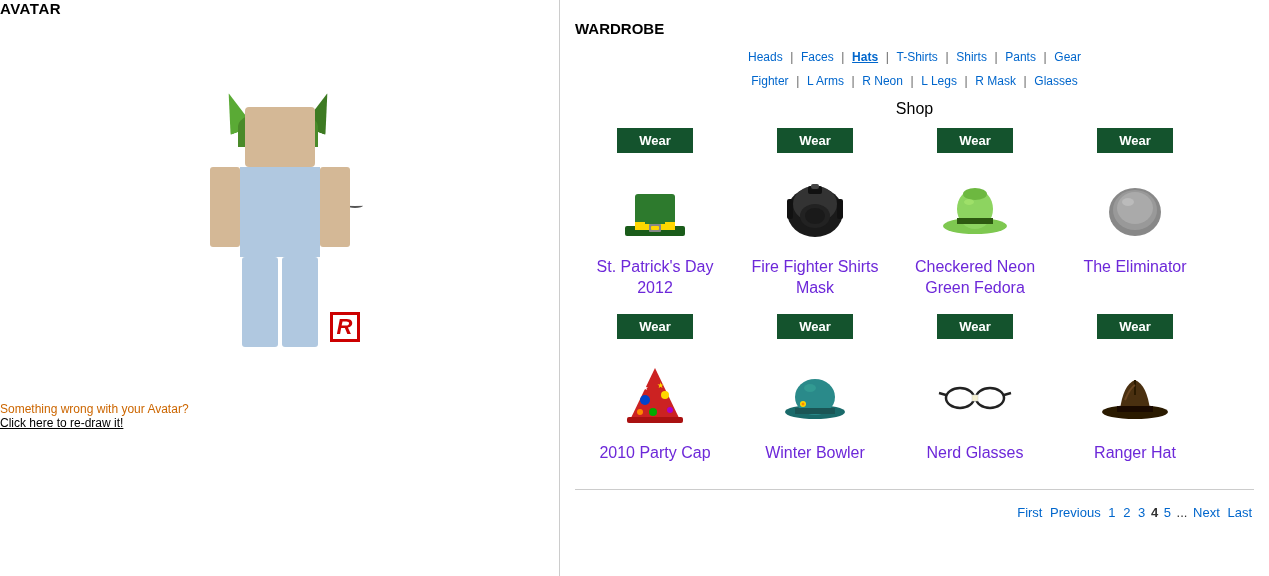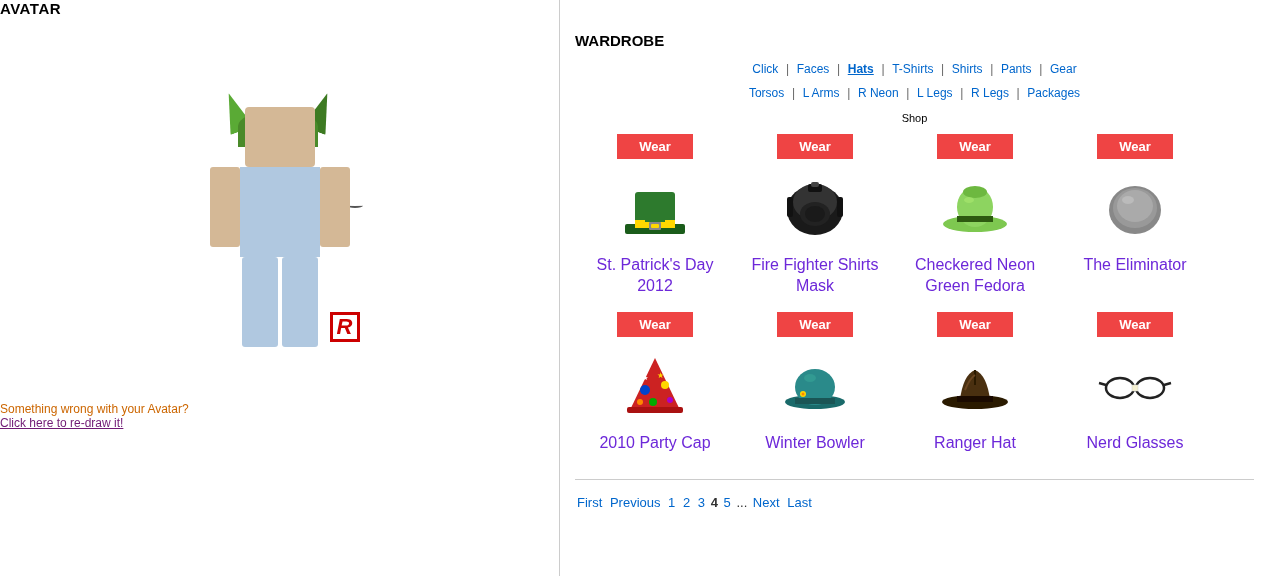--- a/index.html
+++ b/index.html
@@ -31,43 +31,43 @@
     .av-leg-left { position: absolute; width: 36px; height: 90px; background: #b0c8e0; top: 210px; left: 72px; border-radius: 3px; }
     .av-leg-right { position: absolute; width: 36px; height: 90px; background: #b0c8e0; top: 210px; left: 112px; border-radius: 3px; }
     
     .av-hat { position: absolute; top: 30px; left: 58px; width: 100px; height: 70px; }
     .av-hat-base { position: absolute; bottom: 0; left: 10px; width: 80px; height: 35px; background: #4a8a2a; border-radius: 40% 40% 0 0; }
     .av-hat-wing-left { position: absolute; bottom: 15px; left: -5px; width: 25px; height: 40px; background: #5aaa35; transform: rotate(-20deg); clip-path: polygon(50% 0%, 100% 100%, 0% 100%); }
     .av-hat-wing-right { position: absolute; bottom: 15px; right: -5px; width: 25px; height: 40px; background: #3d7a22; transform: rotate(20deg); clip-path: polygon(50% 0%, 100% 100%, 0% 100%); }
     
     .avatar-message { margin-top: 15px; font-size: 12px; }
     .avatar-message .warn-text { color: #cc6600; margin-top: 12px; }
-    .avatar-message .redraw-link { color: #701a75; text-decoration: underline; cursor: pointer; display: block; }
-    
-    
-    .right-panel { width: 709px; padding: 32px 15px; }
+    .avatar-message .redraw-link { color: #000000; text-decoration: underline; cursor: pointer; display: block; }
+    
+    
+    .right-panel { width: 709px; padding: 20px 15px; }
     .wardrobe-title { font-weight: bold; font-size: 15px; color: #000; margin-bottom: 8px; }
     
     
     .wardrobe-nav { text-align: center; margin-bottom: 8px; line-height: 1.8; }
     .wardrobe-nav a { color: #0066cc; text-decoration: none; font-size: 12px; }
     .nav-sep { color: #666; margin: 0 4px; font-size: 12px; }
     
     
-    .shop-label { text-align: center; font-size: 11px; color: #000; margin-bottom: 10px; }
+    .shop-label { text-align: center; font-size: 16px; color: #000; margin-bottom: 10px; }
     
     
     .items-grid { display: flex; flex-wrap: wrap; gap: 0; }
     .item-cell { width: 160px; text-align: center; margin-bottom: 15px; padding: 0 10px; }
-    .wear-btn { display: inline-block; background: #ef4444; color: #fff; font-size: 13px; font-weight: bold; padding: 5px 22px; border: none; cursor: pointer; margin-bottom: 8px; }
+    .wear-btn { display: inline-block; background: #14532d; color: #fff; font-size: 13px; font-weight: bold; padding: 5px 22px; border: none; cursor: pointer; margin-bottom: 16px; }
     .item-image { width: 90px; height: 80px; margin: 0 auto 8px; display: flex; align-items: center; justify-content: center; }
     .item-name { color: #6d28d9; font-size: 16px; text-decoration: none; line-height: 1.3; }
     
     
-    .pagination { text-align: left; margin-top: 10px; padding-top: 15px; border-top: 1px solid #ccc; font-size: 13px; }
+    .pagination { text-align: right; margin-top: 10px; padding-top: 15px; border-top: 1px solid #ccc; font-size: 13px; }
     .pagination a { color: #0066cc; text-decoration: none; margin: 0 2px; }
     .pagination .current-page { font-weight: bold; color: #333; }
 
     
     .item-svg { width: 80px; height: 70px; }
   </style>
 </head>
 <body>
 
 <div class="page-container">
@@ -109,46 +109,46 @@
       <a class="redraw-link">Click here to re-draw it!</a>
     </div>
 
   </div>
 
   <div class="right-panel">
     <div class="wardrobe-title">WARDROBE</div>
 
     <div class="wardrobe-nav">
       <div>
-        <a href="#">Click</a>
+        <a href="#">Heads</a>
         <span class="nav-sep">|</span>
         <a href="#">Faces</a>
         <span class="nav-sep">|</span>
         <a href="#" style="font-weight:bold;text-decoration:underline;">Hats</a>
         <span class="nav-sep">|</span>
         <a href="#">T-Shirts</a>
         <span class="nav-sep">|</span>
         <a href="#">Shirts</a>
         <span class="nav-sep">|</span>
         <a href="#">Pants</a>
         <span class="nav-sep">|</span>
         <a href="#">Gear</a>
       </div>
       <div>
-        <a href="#">Torsos</a>
+        <a href="#">Fighter</a>
         <span class="nav-sep">|</span>
         <a href="#">L Arms</a>
         <span class="nav-sep">|</span>
         <a href="#">R Neon</a>
         <span class="nav-sep">|</span>
         <a href="#">L Legs</a>
         <span class="nav-sep">|</span>
-        <a href="#">R Legs</a>
-        <span class="nav-sep">|</span>
-        <a href="#">Packages</a>
+        <a href="#">R Mask</a>
+        <span class="nav-sep">|</span>
+        <a href="#">Glasses</a>
       </div>
     </div>
 
     <div class="shop-label">Shop</div>
 
     <div class="items-grid">
 
       <div class="item-cell">
         <button class="wear-btn">Wear</button>
         <div class="item-image">
@@ -261,53 +261,53 @@
           </svg>
         </div>
         <a href="#" class="item-name">Winter Bowler</a>
       </div>
 
       <div class="item-cell">
         <button class="wear-btn">Wear</button>
         <div class="item-image">
           <svg class="item-svg" viewBox="0 0 80 70">
 
+            <ellipse cx="25" cy="38" rx="14" ry="10" fill="none" stroke="#222" stroke-width="2.5"></ellipse>
+
+            <ellipse cx="55" cy="38" rx="14" ry="10" fill="none" stroke="#222" stroke-width="2.5"></ellipse>
+
+            <line x1="39" y1="38" x2="41" y2="38" stroke="#222" stroke-width="2.5"></line>
+
+            <line x1="11" y1="35" x2="4" y2="33" stroke="#222" stroke-width="2.5"></line>
+
+            <line x1="69" y1="35" x2="76" y2="33" stroke="#222" stroke-width="2.5"></line>
+
+            <rect x="37" y="35" width="6" height="6" fill="#f5f0d0" stroke="#ccc" stroke-width="0.5"></rect>
+          </svg>
+        </div>
+        <a href="#" class="item-name">Nerd Glasses</a>
+      </div>
+
+      <div class="item-cell">
+        <button class="wear-btn">Wear</button>
+        <div class="item-image">
+          <svg class="item-svg" viewBox="0 0 80 70">
+
             <ellipse cx="40" cy="52" rx="33" ry="7" fill="#2a1a00"></ellipse>
 
             <path d="M25,50 Q28,25 40,20 Q52,25 55,50 Z" fill="#4a3010"></path>
 
             <line x1="40" y1="20" x2="40" y2="35" stroke="#2a1a00" stroke-width="2"></line>
 
             <rect x="22" y="46" width="36" height="6" fill="#1a0a00"></rect>
 
             <path d="M30,40 Q35,28 40,25" stroke="#6a4520" stroke-width="2" fill="none"></path>
           </svg>
         </div>
         <a href="#" class="item-name">Ranger Hat</a>
-      </div>
-
-      <div class="item-cell">
-        <button class="wear-btn">Wear</button>
-        <div class="item-image">
-          <svg class="item-svg" viewBox="0 0 80 70">
-
-            <ellipse cx="25" cy="38" rx="14" ry="10" fill="none" stroke="#222" stroke-width="2.5"></ellipse>
-
-            <ellipse cx="55" cy="38" rx="14" ry="10" fill="none" stroke="#222" stroke-width="2.5"></ellipse>
-
-            <line x1="39" y1="38" x2="41" y2="38" stroke="#222" stroke-width="2.5"></line>
-
-            <line x1="11" y1="35" x2="4" y2="33" stroke="#222" stroke-width="2.5"></line>
-
-            <line x1="69" y1="35" x2="76" y2="33" stroke="#222" stroke-width="2.5"></line>
-
-            <rect x="37" y="35" width="6" height="6" fill="#f5f0d0" stroke="#ccc" stroke-width="0.5"></rect>
-          </svg>
-        </div>
-        <a href="#" class="item-name">Nerd Glasses</a>
       </div>
 
     </div>
 
     <div class="pagination">
       <a href="#">First</a>
       <a href="#">Previous</a>
       <a href="#">1</a>
       <a href="#">2</a>
       <a href="#">3</a>

